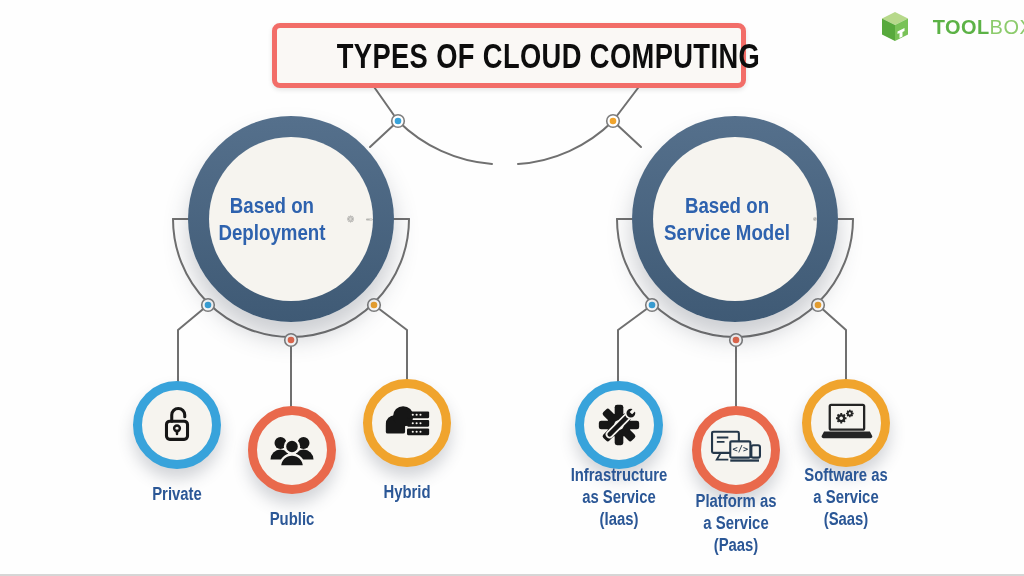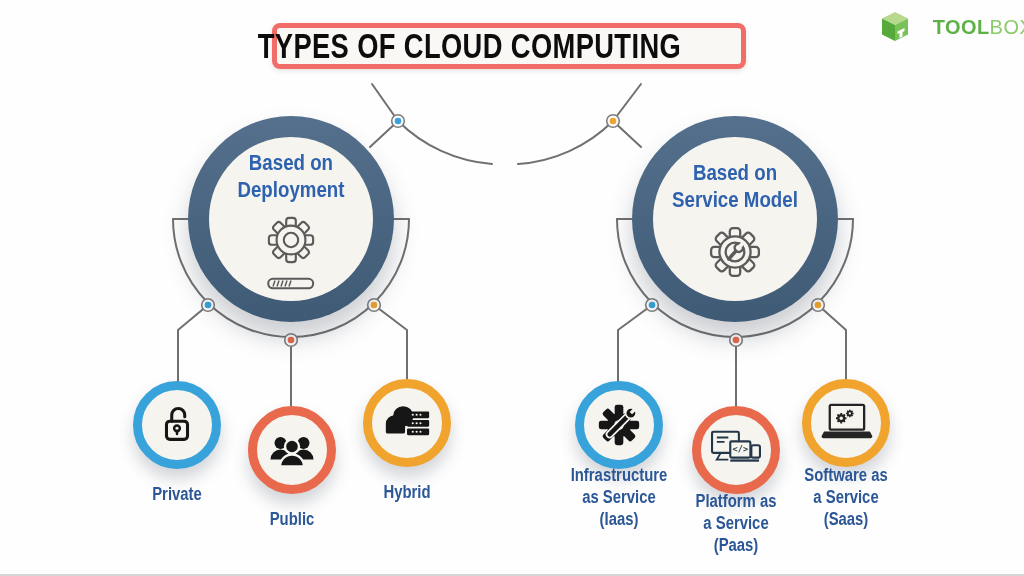--- a/index.html
+++ b/index.html
@@ -2,38 +2,38 @@
 <html><head>
 <meta charset="utf-8">
 <style>
   html,body{margin:0;padding:0;}
   body{font-family:"Liberation Sans",sans-serif;background:#ffffff;}
   .canvas{position:relative;width:1024px;height:576px;background:#fefefe;overflow:hidden;}
   .canvas::after{content:"";position:absolute;left:0;bottom:0;width:100%;height:2px;background:#d6d6d6;}
   svg.connectors{position:absolute;left:0;top:0;z-index:1;}
 
   
-  .title-box{position:absolute;left:272px;top:23px;width:474px;height:46px;background:#faf8f5;
+  .title-box{position:absolute;left:272px;top:23px;width:474px;height:65px;background:#faf8f5;
     border:5px solid #f26d68;border-radius:8px;box-shadow:0 2px 5px rgba(0,0,0,.10);
-    display:flex;align-items:center;justify-content:flex-end;z-index:3;box-sizing:border-box;}
+    display:flex;align-items:center;justify-content:flex-start;z-index:3;box-sizing:border-box;}
   .title-box span{display:inline-block;transform:scaleX(.78);white-space:nowrap;
     font-size:35px;font-weight:700;letter-spacing:.5px;color:#0d0d0d;}
 
   
   .logo{position:absolute;left:880px;top:11px;display:flex;align-items:center;gap:20px;z-index:3;}
   .logo-text{font-size:21px;letter-spacing:.5px;display:inline-block;transform:scaleX(.95);white-space:nowrap;}
   .logo-bold{font-weight:700;color:#5cb246;}
   .logo-light{font-weight:400;color:#8ccb6c;}
 
   
   .hub{position:absolute;width:206px;height:206px;border-radius:50%;
     background:linear-gradient(180deg,#55708c,#3f5a75);
     box-shadow:0 16px 24px rgba(55,65,80,.25);z-index:2;}
   .hub-inner{position:absolute;inset:21px;border-radius:50%;background:#f6f4ef;
-    display:flex;flex-direction:column;align-items:center;justify-content:center;gap:12px;}
+    display:flex;flex-direction:row;align-items:center;justify-content:center;gap:12px;}
   .hub-title{text-align:center;font-size:22px;line-height:27px;font-weight:700;color:#2e62ae;
     transform:scaleX(.85);white-space:nowrap;}
   .hub-left{left:188px;top:116px;}
   .hub-right{left:632px;top:116px;}
 
   
   .node{position:absolute;width:70px;height:70px;border-radius:50%;background:#f6f4ef;
     display:flex;align-items:center;justify-content:center;
     box-shadow:0 10px 16px rgba(55,65,80,.22);z-index:2;box-sizing:content-box;}
   .ring-blue{border:9px solid #38a3db;}

